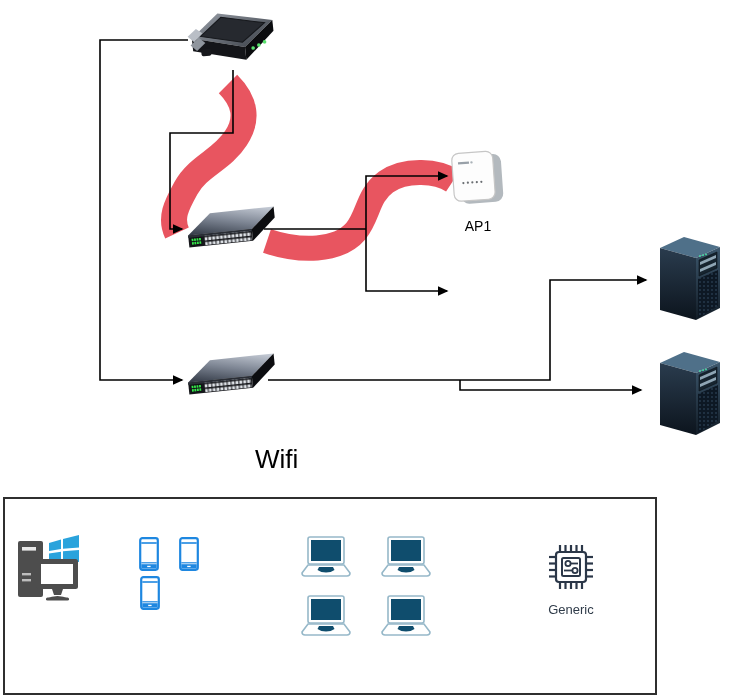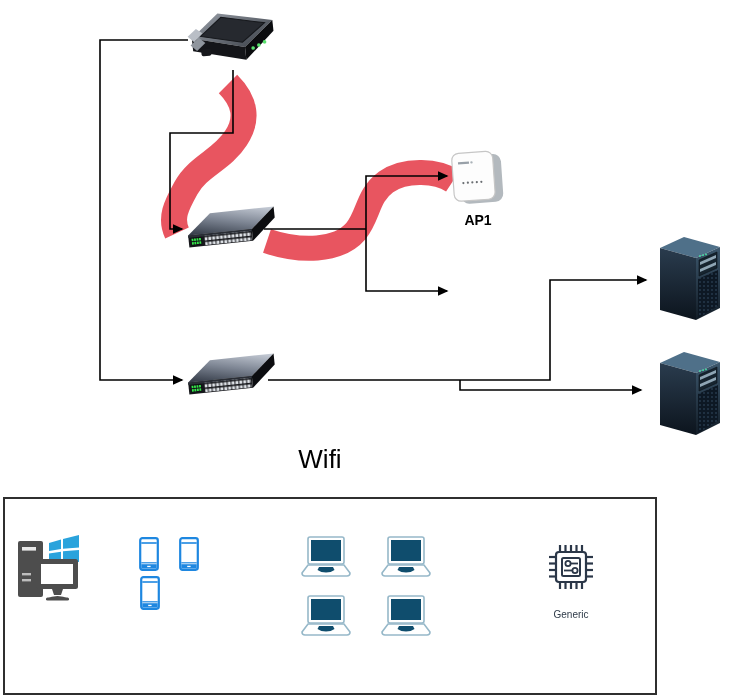--- a/index.html
+++ b/index.html
@@ -3,26 +3,26 @@
 <meta charset="utf-8">
 <style>
   html,body{margin:0;padding:0;background:#fff;}
   #canvas{position:relative;width:731px;height:696px;background:#ffffff;overflow:hidden;
           font-family:"Liberation Sans","DejaVu Sans",sans-serif;}
   .abs{position:absolute;}
   svg{display:block;overflow:visible;}
   .node{position:absolute;}
   .rot-6{transform:rotate(-6deg);}
   .node-label{position:absolute;text-align:center;color:#000;font-size:14px;}
-  #wifi-title{position:absolute;left:255px;top:444px;width:130px;text-align:center;
+  #wifi-title{position:absolute;left:255px;top:444px;width:130px;text-align:left;
               font-size:26px;color:#000;}
   #legend-box{position:absolute;left:3px;top:497px;width:650px;height:194px;
               border:2px solid #2f2f2f;background:#fff;}
   #generic-label{position:absolute;left:531px;top:602px;width:80px;text-align:center;
-                 font-size:10px;color:#2f3b49;margin-top:7px;}
+                 font-size:13px;color:#2f3b49;}
 </style>
 </head>
 <body>
 
 <div id="canvas">
 
   <svg class="abs" width="731" height="696" viewBox="0 0 731 696" style="left:0;top:0;">
     <defs>
       <marker id="arrow" markerWidth="12" markerHeight="12" refX="9.5" refY="5" orient="auto" markerUnits="userSpaceOnUse">
         <path d="M0,0 L11,5 L0,10 Z" fill="#000"></path>
@@ -135,21 +135,21 @@
       <rect x="9" y="15" width="11" height="2.2" fill="#98a0a8"></rect>
       <circle cx="22.5" cy="16" r="1.2" fill="#aab2b8"></circle>
       <g fill="#6b6f73">
         <circle cx="13" cy="36" r="1.1"></circle>
           <circle cx="17.5" cy="36" r="1.1"></circle>
         <circle cx="22" cy="36" r="1.1"></circle>
           <circle cx="26.5" cy="36" r="1.1"></circle>
           <circle cx="31" cy="36" r="1.1"></circle>
       </g>
     </svg>
-    <div class="node-label" style="left:0;top:66px;width:56px;font-weight:bold;">AP1</div>
+    <div class="node-label" style="left:0;top:72px;width:56px;">AP1</div>
   </div>
 
 
   <div class="node" style="left:654px;top:232px;width:74px;height:90px;">
     <svg width="74" height="90" viewBox="0 0 74 90">
       <polygon points="6,16 30,5 66,15 42,26" fill="#4f7089"></polygon>
       <polygon points="6,16 42,26 42,88 6,78" fill="url(#svSide)"></polygon>
       <polygon points="42,26 66,15 66,76 42,88" fill="url(#svFront)"></polygon>
       <circle cx="46" cy="24" r="0.9" fill="#45e6a8"></circle>
         <circle cx="49" cy="23.2" r="0.9" fill="#45e6a8"></circle>

